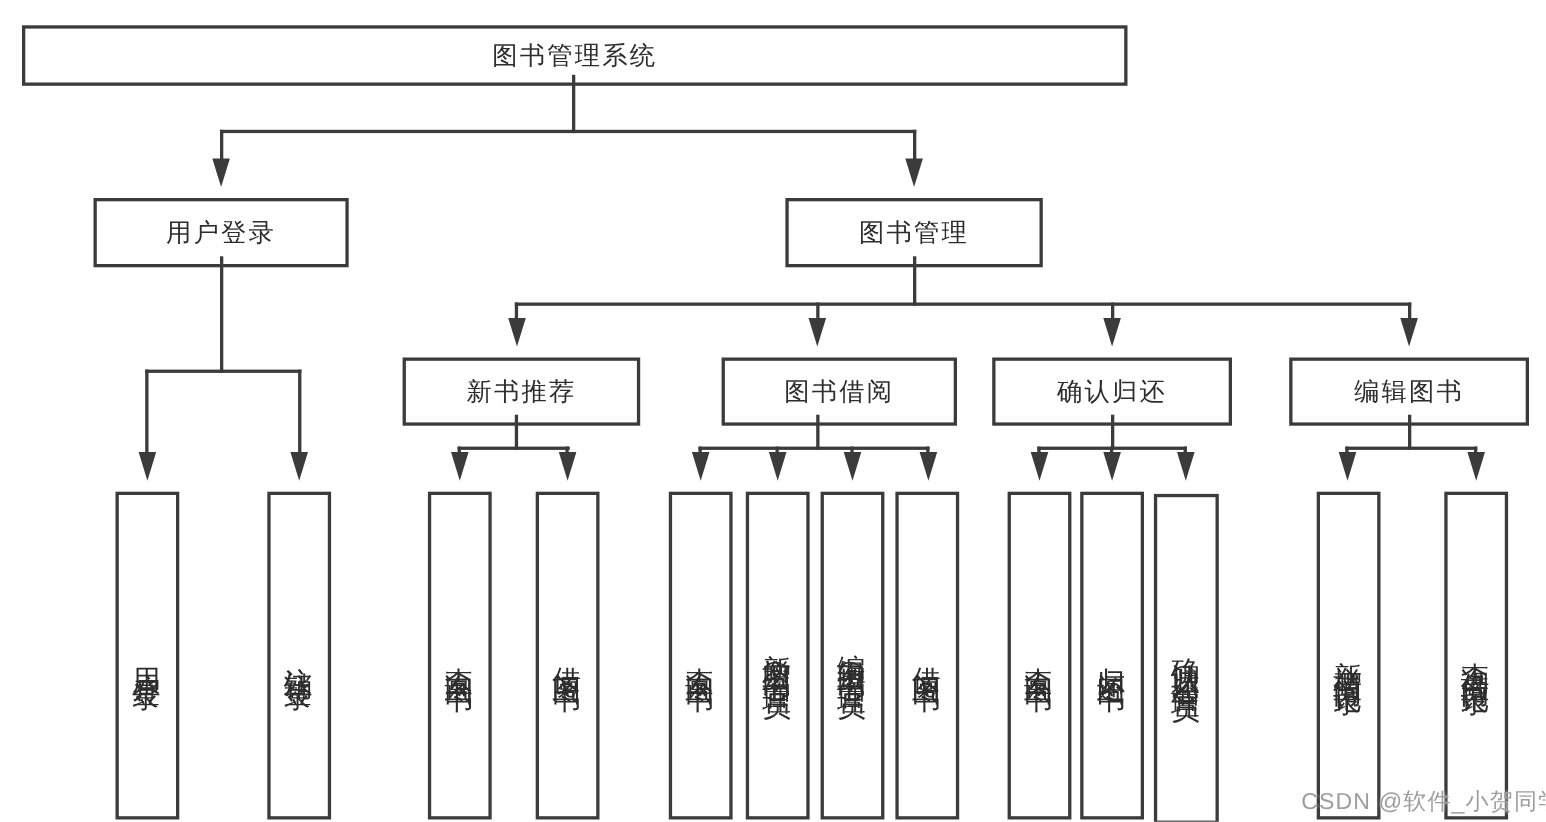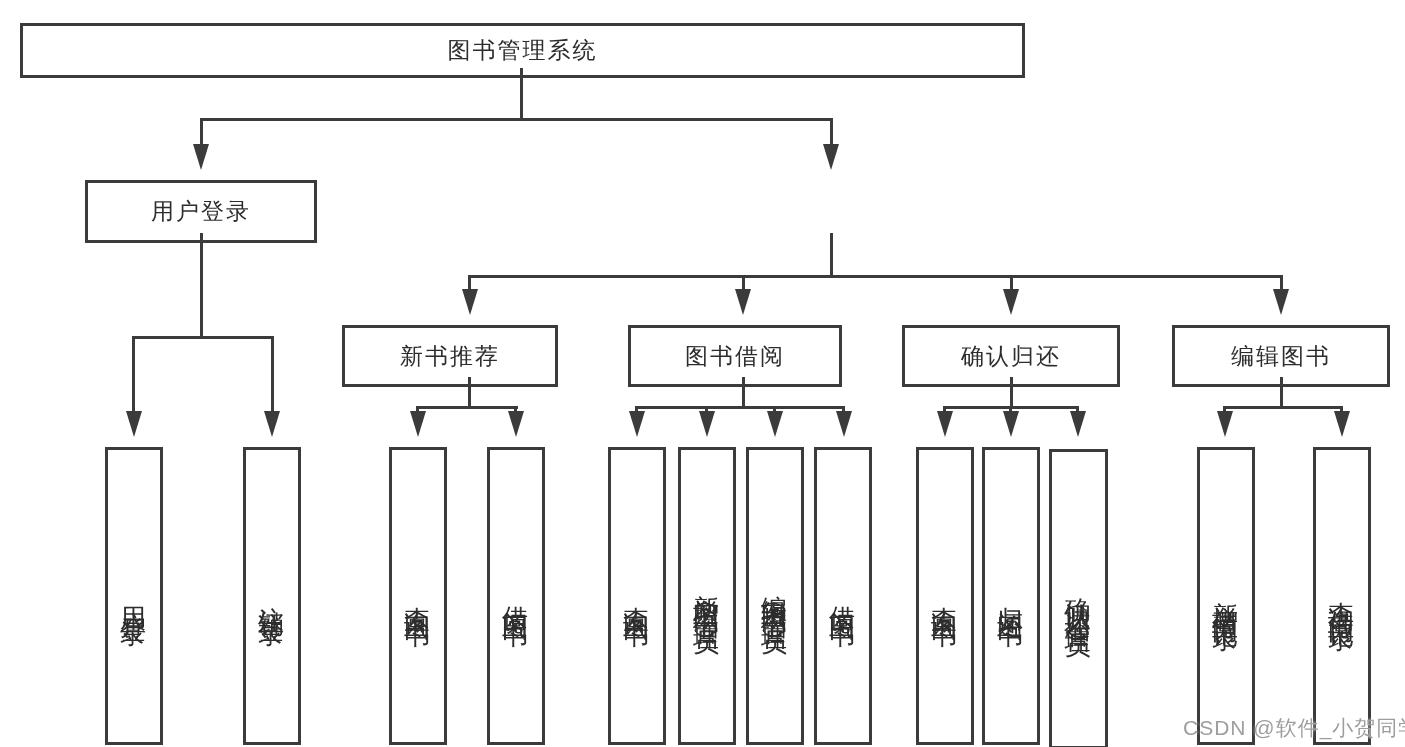--- a/index.html
+++ b/index.html
@@ -85,20 +85,23 @@
     <div class="vline" style="left:520px; top:68px; height:53px;"></div>
     <div class="hline" style="left:200px; top:118px; width:633px;"></div>
     <div class="vline" style="left:200px; top:118px; height:30px;"></div>
     <div class="arrow" style="left:193px; top:144px;"></div>
     <div class="vline" style="left:830px; top:118px; height:30px;"></div>
     <div class="arrow" style="left:823px; top:144px;"></div>
   </div>
 
   <div class="box" style="left:85px; top:170px; width:232px; height:63px;">
     <span class="hlabel">用户登录</span>
+  </div>
+  <div class="box" style="left:714px; top:170px; width:234px; height:63px;">
+    <span class="hlabel">图书管理</span>
   </div>
 
   <div>
     <div class="vline" style="left:200px; top:233px; height:106px;"></div>
     <div class="hline" style="left:132px; top:336px; width:142px;"></div>
     <div class="vline" style="left:132px; top:336px; height:78px;"></div>
     <div class="arrow" style="left:126px; top:411px;"></div>
     <div class="vline" style="left:271px; top:336px; height:78px;"></div>
     <div class="arrow" style="left:264px; top:411px;"></div>
   </div>
@@ -109,24 +112,24 @@
     <div class="vline" style="left:468px; top:275px; height:17px;"></div>
     <div class="arrow" style="left:462px; top:289px;"></div>
     <div class="vline" style="left:742px; top:275px; height:17px;"></div>
     <div class="arrow" style="left:735px; top:289px;"></div>
     <div class="vline" style="left:1010px; top:275px; height:17px;"></div>
     <div class="arrow" style="left:1003px; top:289px;"></div>
     <div class="vline" style="left:1280px; top:275px; height:17px;"></div>
     <div class="arrow" style="left:1273px; top:289px;"></div>
   </div>
 
-  <div class="box" style="left:342px; top:315px; width:216px; height:62px;text-align:center;">
+  <div class="box" style="left:366px; top:315px; width:216px; height:62px;text-align:center;">
     <span class="hlabel">新书推荐</span>
   </div>
-  <div class="box" style="left:628px; top:315px; width:214px; height:62px;">
+  <div class="box" style="left:656px; top:315px; width:214px; height:62px;">
     <span class="hlabel">图书借阅</span>
   </div>
   <div class="box" style="left:902px; top:315px; width:218px; height:62px;">
     <span class="hlabel">确认归还</span>
   </div>
   <div class="box" style="left:1172px; top:315px; width:218px; height:62px;">
     <span class="hlabel">编辑图书</span>
   </div>
 
   <div>

